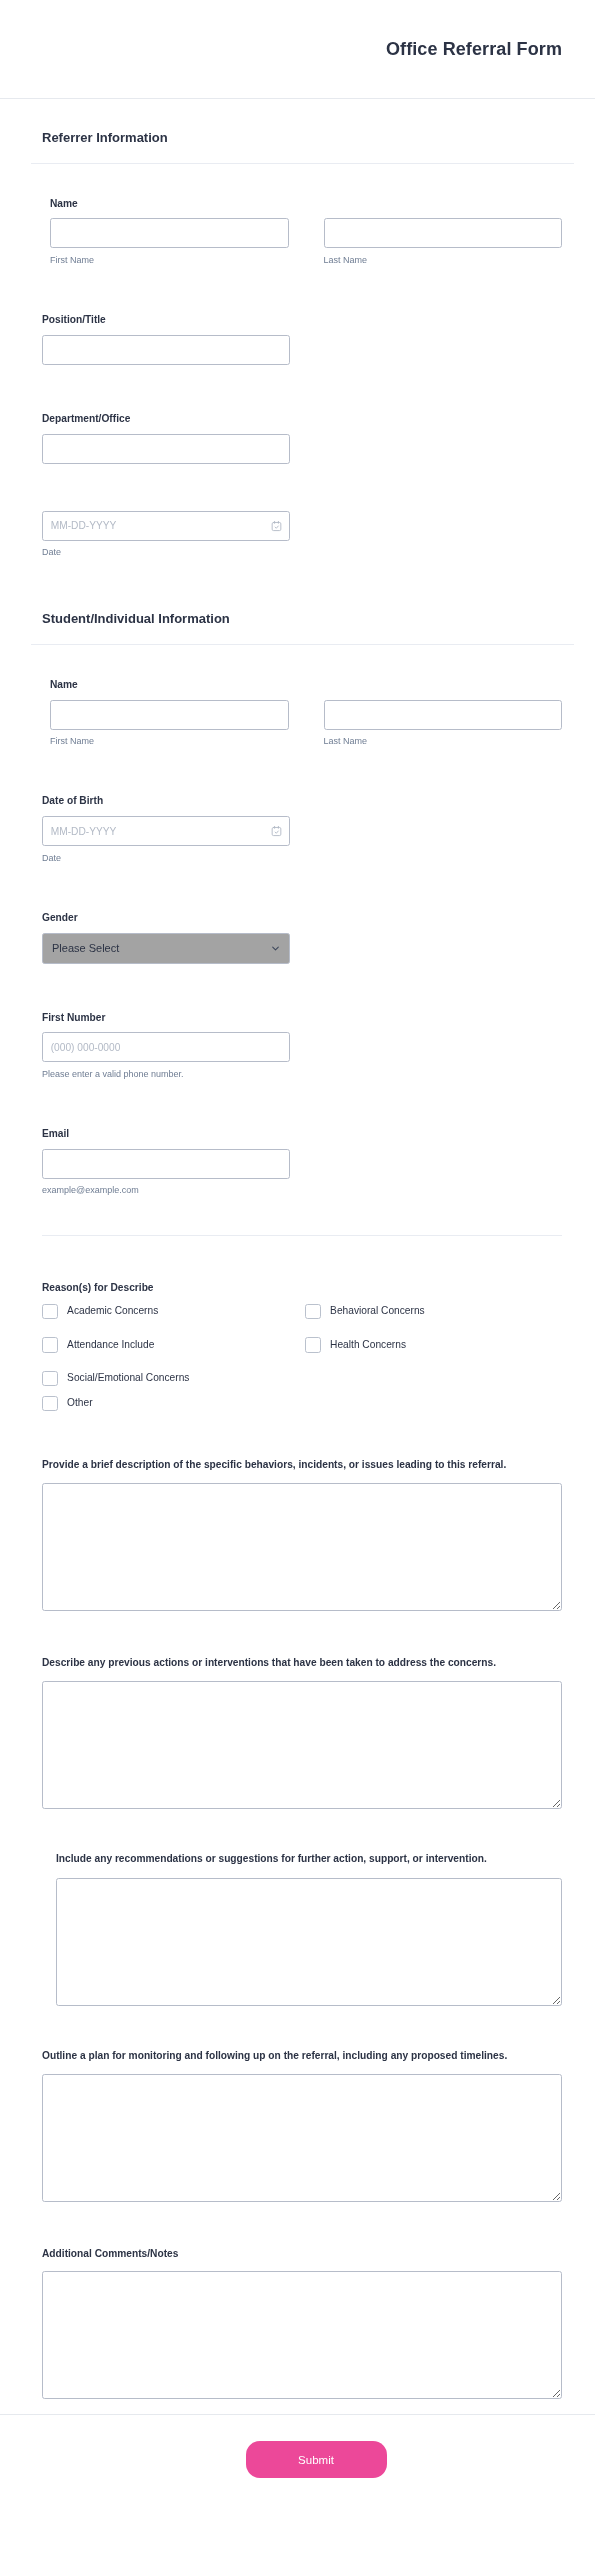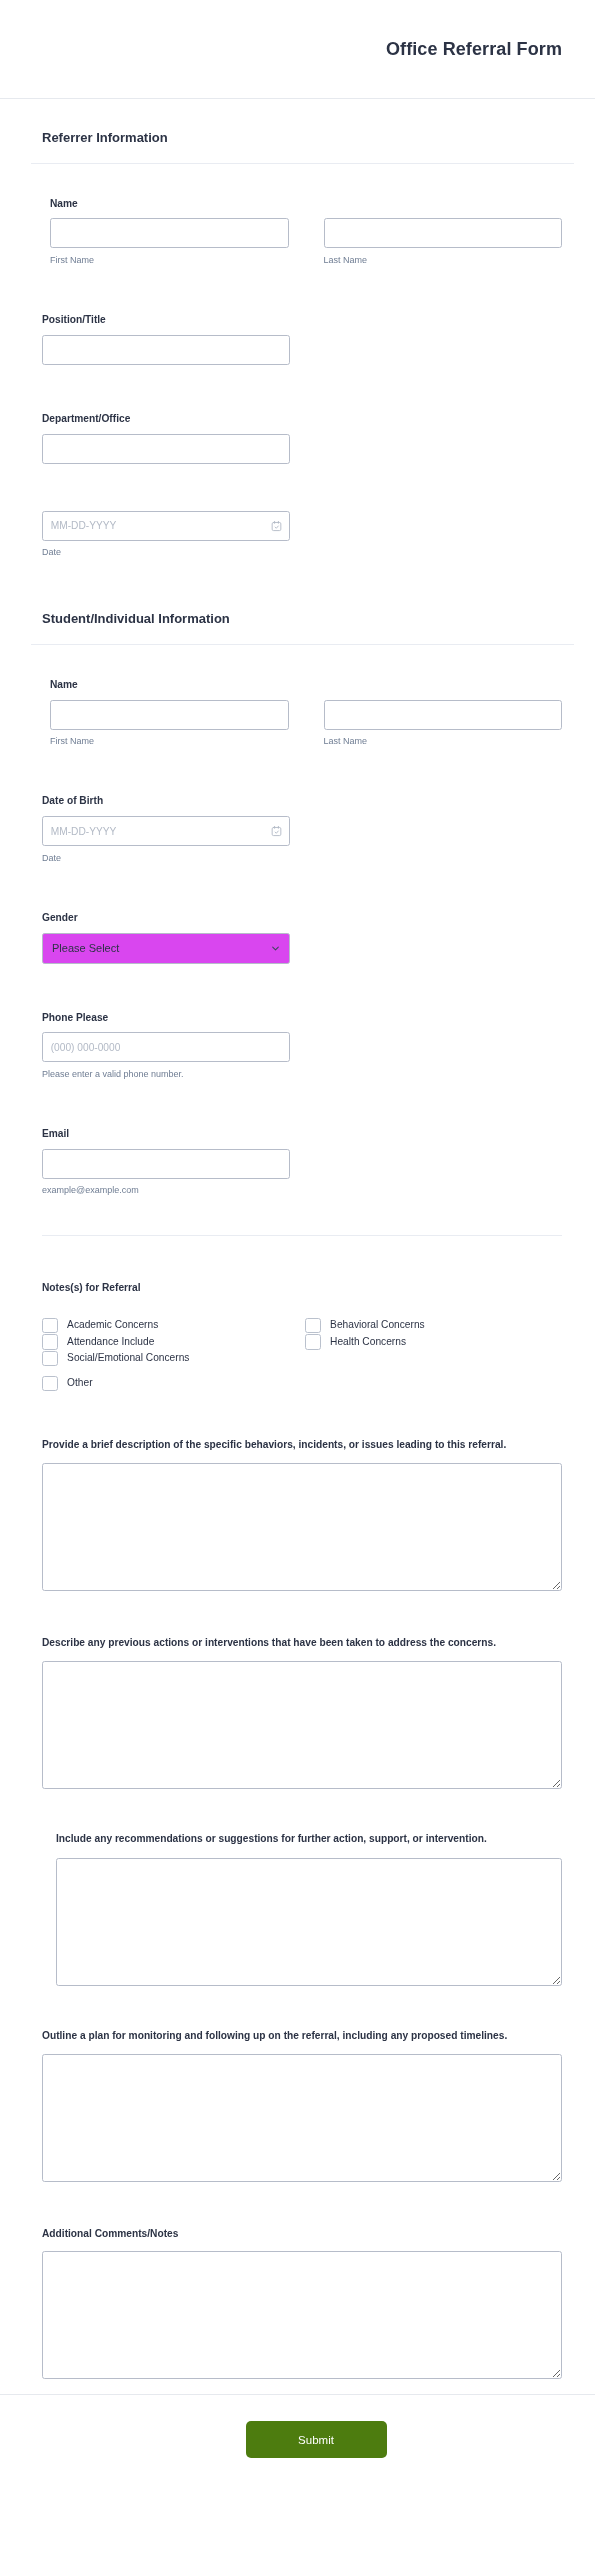--- a/index.html
+++ b/index.html
@@ -29,36 +29,36 @@
   input.text::placeholder{color:#b3bac6;opacity:1;}
 
   .cols{display:flex;gap:35px;margin-top:7.7px;}
   .col{flex:1;min-width:0;}
   .col input.text{width:100%;}
 
   .date-wrap{position:relative;width:248px;}
   .date-wrap input.text{width:100%;padding-right:27px;}
   .cal-icon{position:absolute;right:7px;top:50%;transform:translateY(-50%);display:flex;}
 
-  .select{width:248px;height:31px;box-sizing:border-box;border:0.6px solid #b6bcc9;border-radius:2.6px;background:#d946ef;
+  .select{width:248px;height:31px;box-sizing:border-box;border:0.6px solid #b6bcc9;border-radius:2.6px;background:#a3a3a3;
           display:flex;align-items:center;justify-content:space-between;padding:0 9px;cursor:pointer;}
   .select-value{font-size:11px;color:#2c3345;}
 
-  .checks{margin-top:23px;display:grid;grid-template-columns:263px 1fr;row-gap:1px;}
+  .checks{margin-top:9px;display:grid;grid-template-columns:263px 1fr;row-gap:18px;}
   .check-row-other{margin-top:9.6px;}
   .check{display:flex;align-items:center;gap:9.6px;}
   .check-box{width:13.5px;height:13.5px;flex:none;border:0.6px solid #bac1cd;border-radius:2.6px;background:#fff;cursor:pointer;}
   .check-label{font-size:10.2px;line-height:14px;color:#2c3345;}
 
   textarea.big{display:block;width:100%;height:128px;box-sizing:border-box;margin-top:10.2px;border:0.6px solid #b6bcc9;
                border-radius:2.6px;background:#fff;resize:vertical;padding:6.4px 7.7px;
                font:10.2px "Liberation Sans","DejaVu Sans",sans-serif;color:#2c3345;outline:none;}
 
   .submit-row{margin-top:26px;display:flex;justify-content:center;}
-  .submit-btn{width:141px;height:37px;border:none;border-radius:5px;background:#4d7c0f;color:#fff;
+  .submit-btn{width:141px;height:37px;border:none;border-radius:14px;background:#ec4899;color:#fff;
               font:500 11.5px "Liberation Sans","DejaVu Sans",sans-serif;cursor:pointer;margin-left:28px;}
 </style>
 </head>
 <body>
 
 <div class="page">
 
   <div class="form-header">
     <h1 class="page-title">Office Referral Form</h1>
   </div>
@@ -148,39 +148,39 @@
         <span class="select-value">Please Select</span>
         <span style="display:flex;">
           <svg width="9" height="9" viewBox="0 0 16 16" fill="none" stroke="#3b4559" stroke-width="1.8" stroke-linecap="round" stroke-linejoin="round">
             <path d="M3 5.5l5 5 5-5"></path>
           </svg>
         </span>
       </div>
     </div>
 
     <div class="field">
-      <div class="label">Phone Please</div>
+      <div class="label">First Number</div>
       <div class="control">
         <input class="text" type="text" placeholder="(000) 000-0000" style="">
       </div>
       <div class="sublabel">Please enter a valid phone number.</div>
     </div>
 
     <div class="field">
       <div class="label">Email</div>
       <div class="control">
         <input class="text" type="text" style="">
       </div>
       <div class="sublabel">example@example.com</div>
     </div>
 
     <div class="mid-divider"></div>
 
     <div class="field" style="margin-top:45px;">
-      <div class="label">Notes(s) for Referral</div>
+      <div class="label">Reason(s) for Describe</div>
       <div class="checks">
         <div class="check">
           <span class="check-box"></span>
           <span class="check-label">Academic Concerns</span>
         </div>
         <div class="check">
           <span class="check-box"></span>
           <span class="check-label">Behavioral Concerns</span>
         </div>
         <div class="check">

